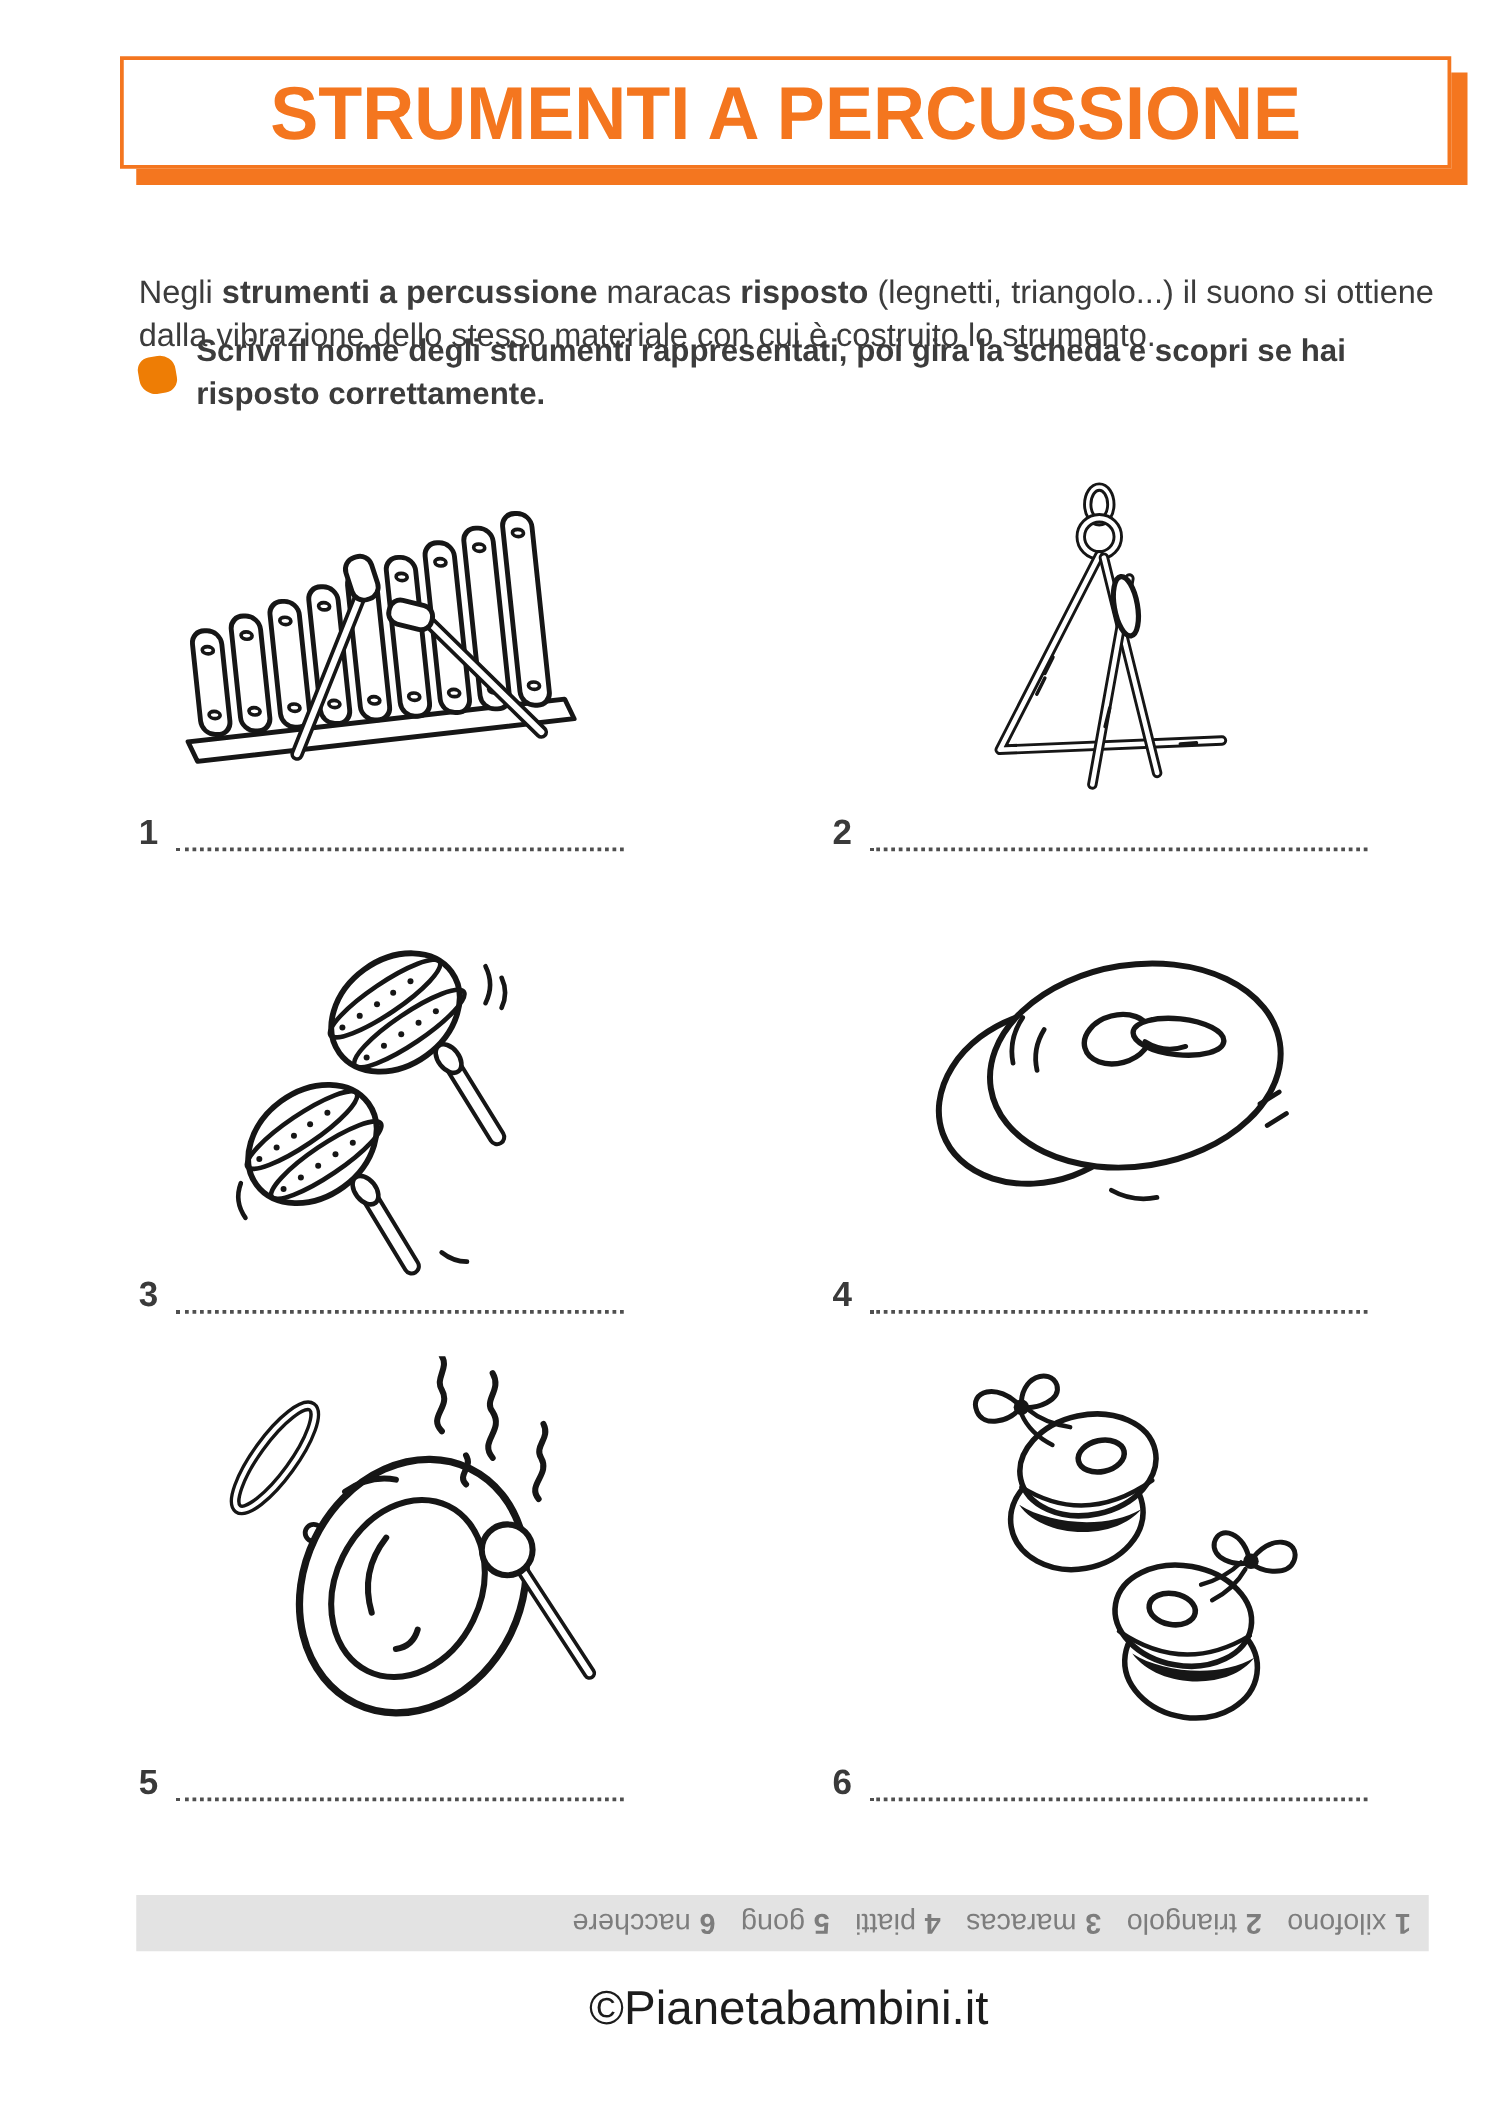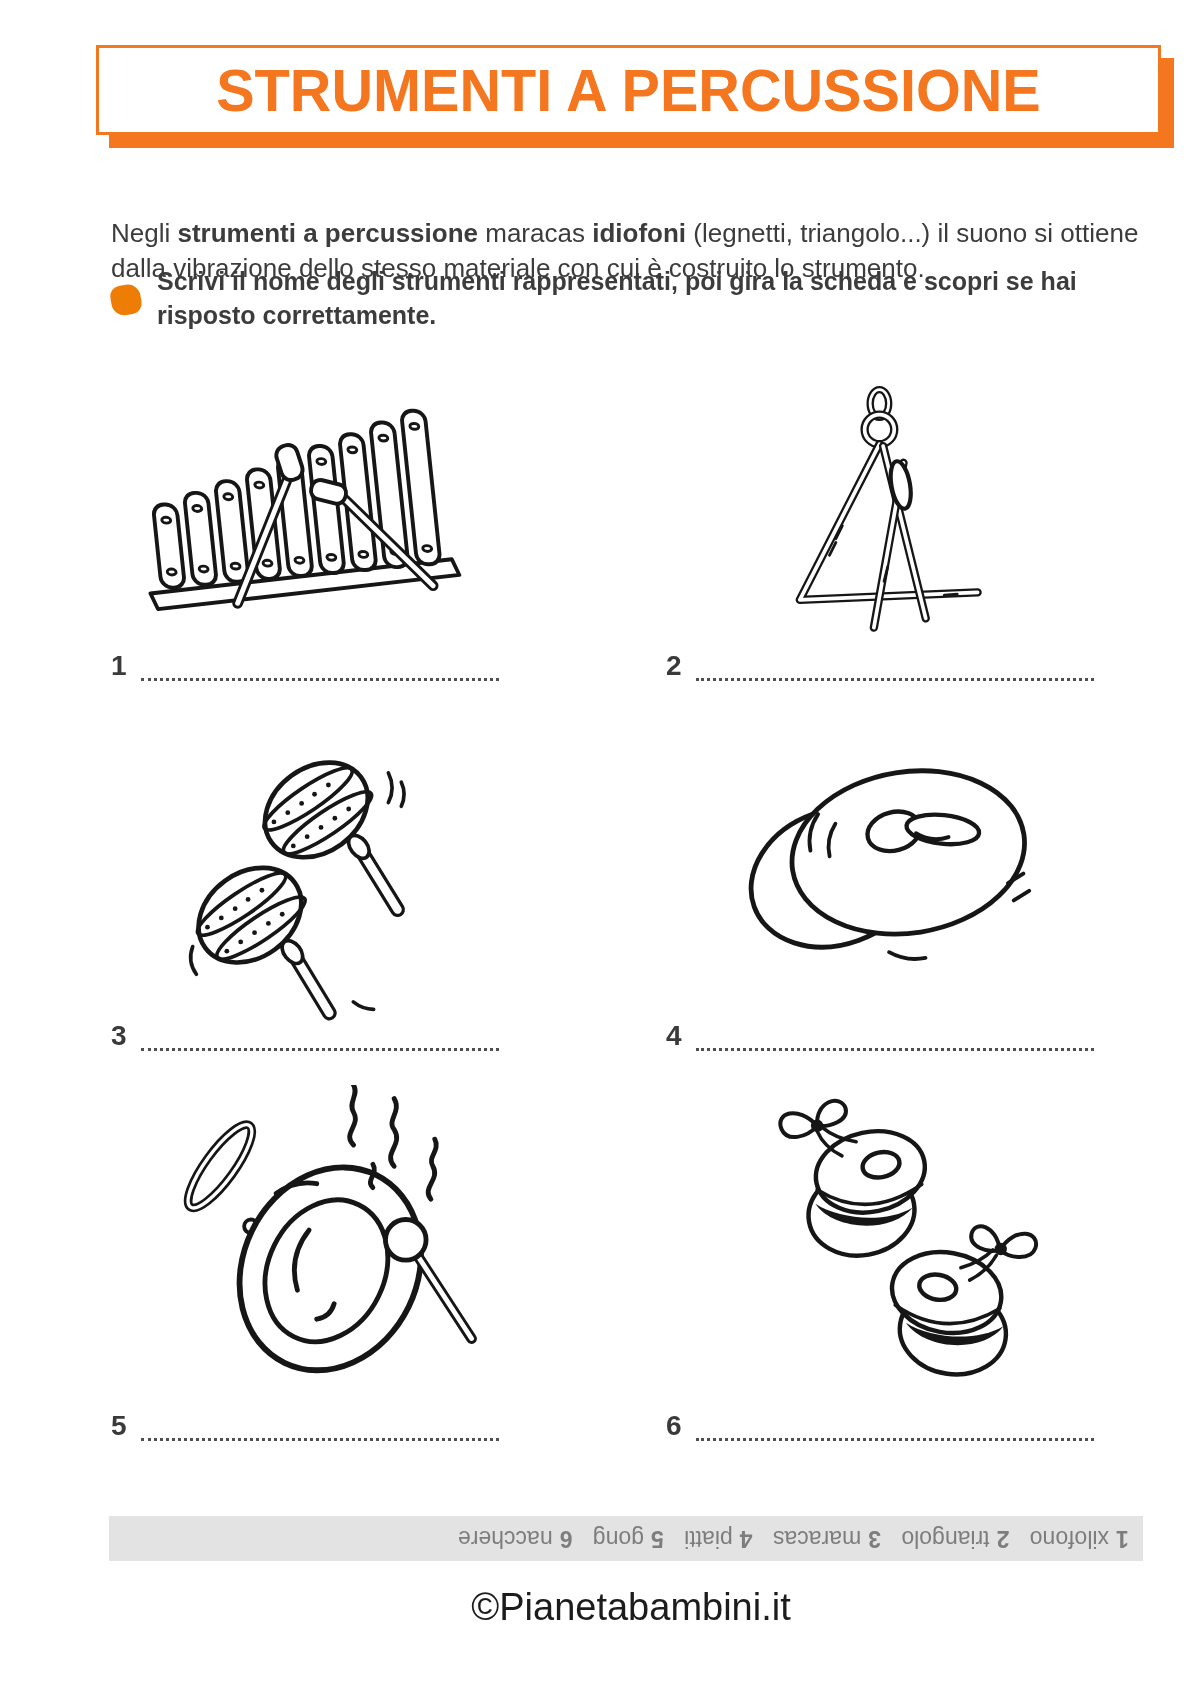--- a/index.html
+++ b/index.html
@@ -72,21 +72,21 @@
 </style>
 </head>
 <body>
 
 <div class="page">
 
   <div class="title-box">
     <h1>STRUMENTI A PERCUSSIONE</h1>
   </div>
 
-  <p class="intro"><span>Negli </span><b>strumenti a percussione</b><span> maracas </span><b>idiofoni</b><span> (legnetti, triangolo...) il suono si ottiene dalla vibrazione dello stesso materiale con cui è costruito lo strumento.</span></p>
+  <p class="intro"><span>Negli </span><b>strumenti a percussione</b><span> maracas </span><b>risposto</b><span> (legnetti, triangolo...) il suono si ottiene dalla vibrazione dello stesso materiale con cui è costruito lo strumento.</span></p>
 
   <div class="task">
     <div class="bullet"></div>
     <div class="task-text">Scrivi il nome degli strumenti rappresentati, poi gira la scheda e scopri se hai risposto correttamente.</div>
   </div>
 
   <div class="fig fig-1">
     <svg viewBox="0 0 345 220" fill="none" stroke="#161616" stroke-linecap="round" stroke-linejoin="round">
       <g transform="skewX(6) translate(-16,0)">
         <path d="M6,198 L318,163 L324,179 L12,214 Z" fill="#fff" stroke-width="4"></path>

